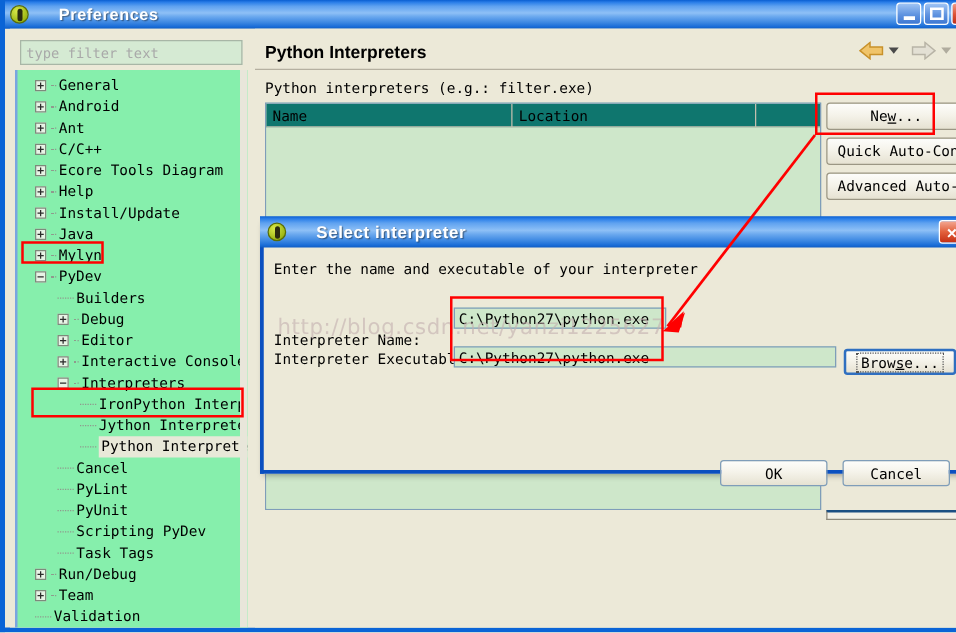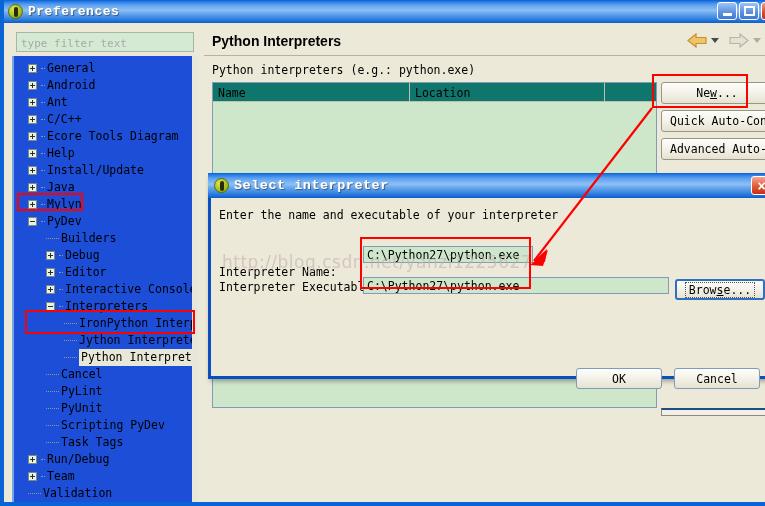--- a/index.html
+++ b/index.html
@@ -42,24 +42,25 @@
   }
   .title-icon::after {
     content: "";
     position: absolute; left: 5px; top: 2px;
     width: 4px; height: 10px;
     border-radius: 2px;
     background: #2a2a10;
   }
   .title-text {
     color: #ffffff;
-    font-family: Liberation Mono, monospace;
+    font-family: Liberation Sans, sans-serif;
     font-size: 13px; font-weight: bold;
     letter-spacing: 0.5px;
     text-shadow: 1px 1px 1px rgba(0,0,0,0.45);
+    margin-left: 19px;
   }
   .win-buttons {
     position: absolute; right: -2px; top: 2px;
     display: flex; gap: 2px;
   }
   .wbtn {
     width: 20px; height: 18px;
     border: 1px solid #ffffff;
     border-radius: 3px;
     background: linear-gradient(to bottom, #9fc4f4, #5f93e0 55%, #3f78d2);
@@ -98,21 +99,21 @@
     font-family: "DejaVu Sans Mono", monospace;
     font-size: 11px; color: #3a3a3a;
     padding-left: 4px;
   }
   .filter-box input::placeholder { color: #a9a9a9; }
 
   
   .tree-panel {
     position: absolute; left: 4px; top: 33px;
     width: 186px; height: 446px;
-    background: #1d4ed8;
+    background: #86efac;
     border-left: 2px solid #7aa5e0;
     overflow: hidden;
   }
   .tree-inner { position: relative; padding-top: 4px; }
   .tnode {
     position: relative;
     height: 17px;
     display: flex; align-items: center;
     font-family: "DejaVu Sans Mono", monospace;
     font-size: 11.5px;
@@ -504,21 +505,21 @@
           </div>
           <div class="caret"></div>
           <div class="arrow">
             <svg width="20" height="15" viewBox="0 0 20 15">
               <path d="M11 1 L11 4.5 L1 4.5 L1 10.5 L11 10.5 L11 14 L19 7.5 Z" fill="#e3e0d4" stroke="#b8b4a6" stroke-width="1.2"></path>
             </svg>
           </div>
           <div class="caret dim"></div>
         </div>
 
-        <div class="section-label">Python interpreters (e.g.: python.exe)</div>
+        <div class="section-label">Python interpreters (e.g.: filter.exe)</div>
 
         <div class="table-box">
           <div class="thead">
             <div class="th c1">Name</div>
             <div class="th c2">Location</div>
             <div class="th c3"></div>
           </div>
           <div class="tbody"></div>
         </div>
 

